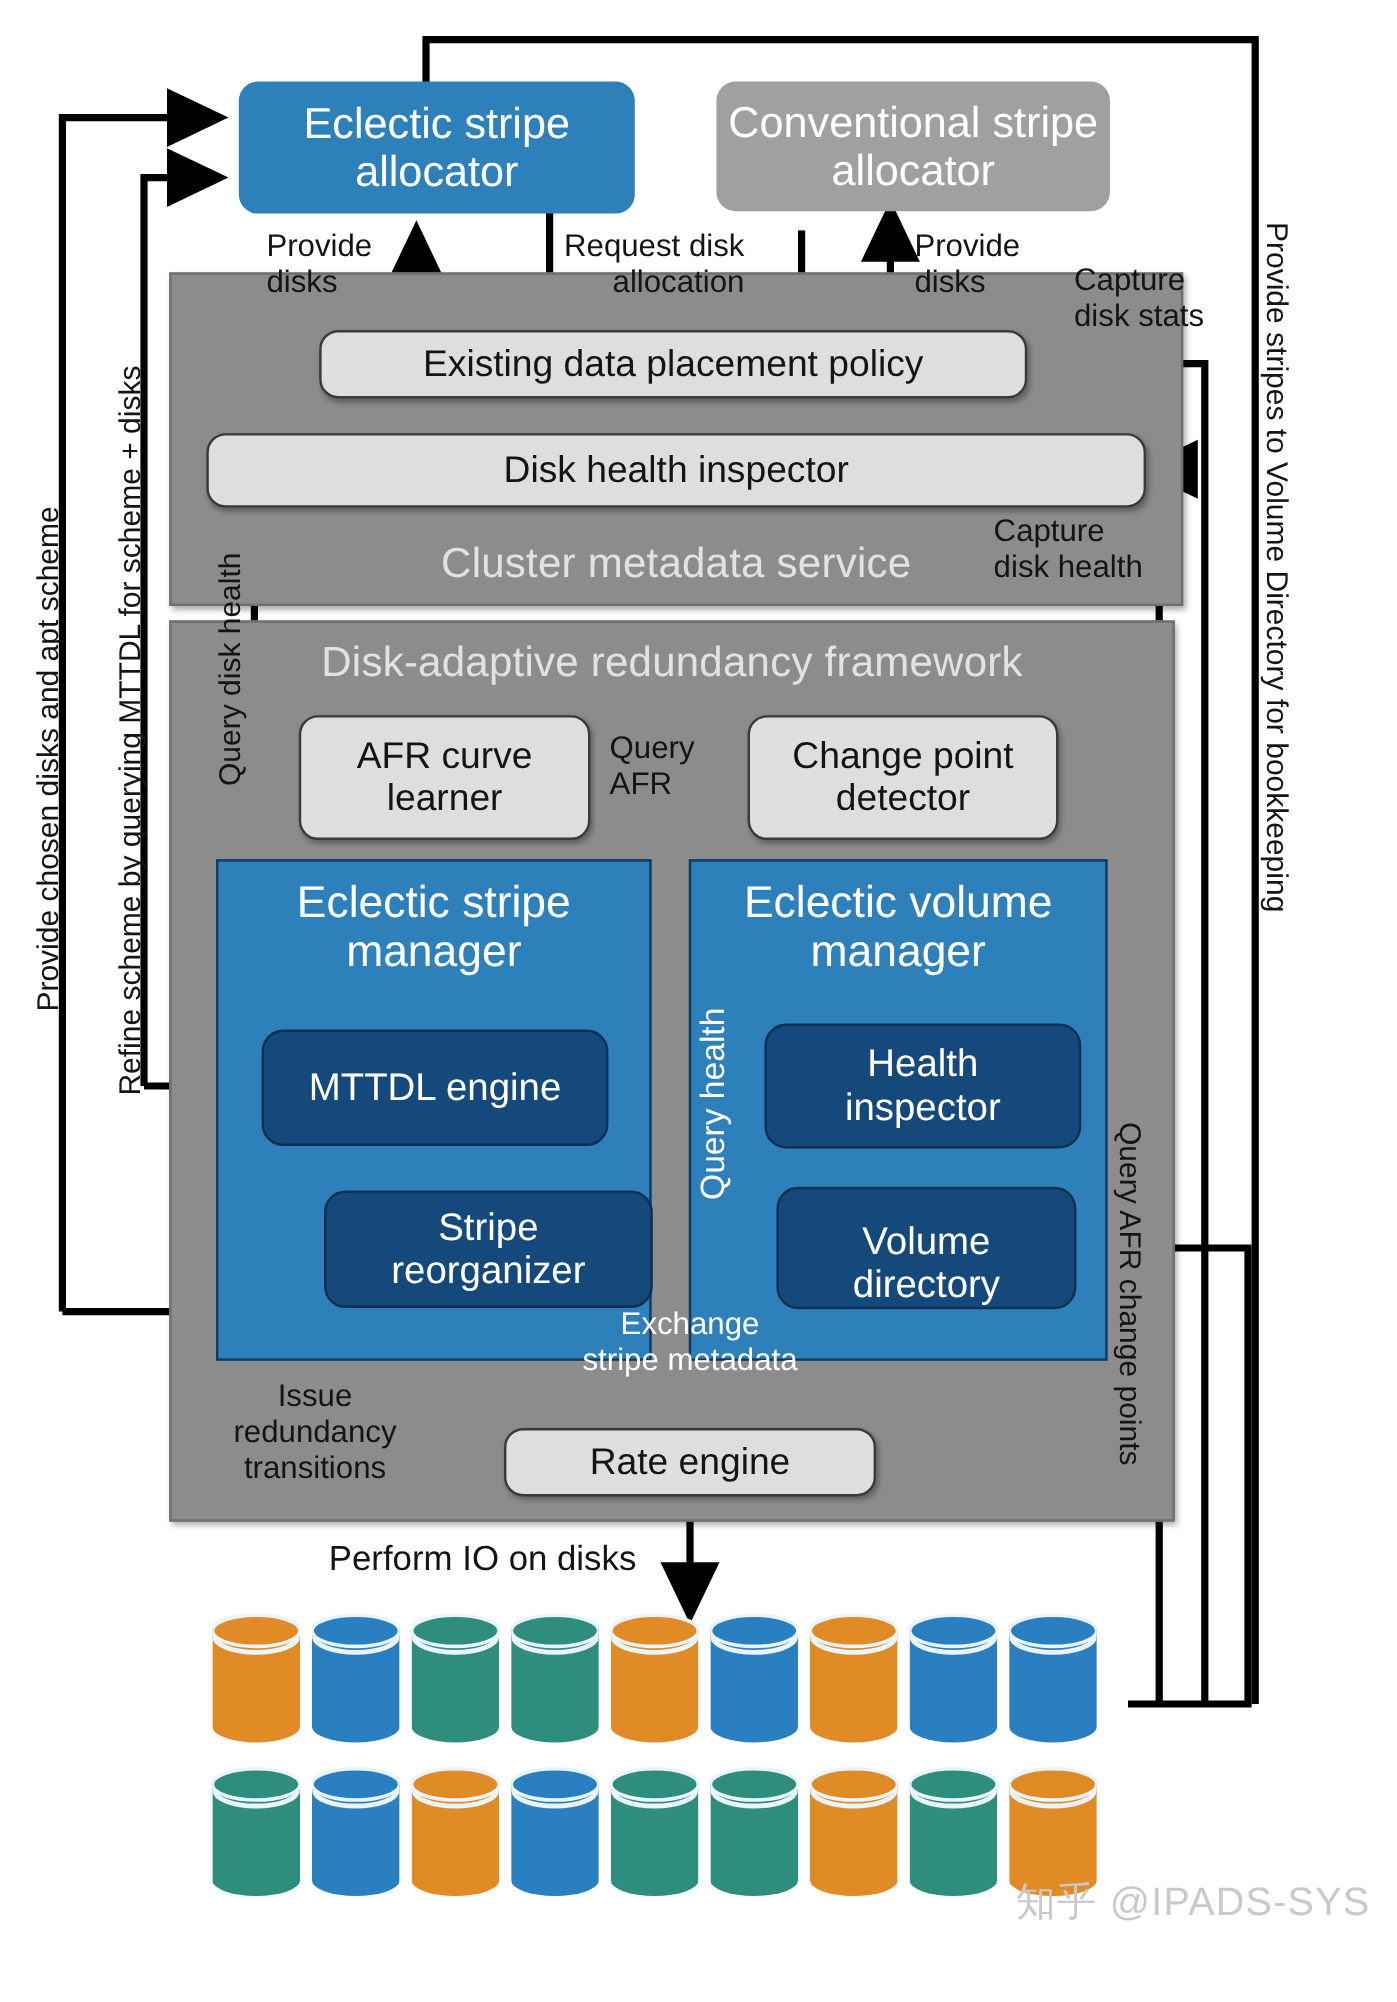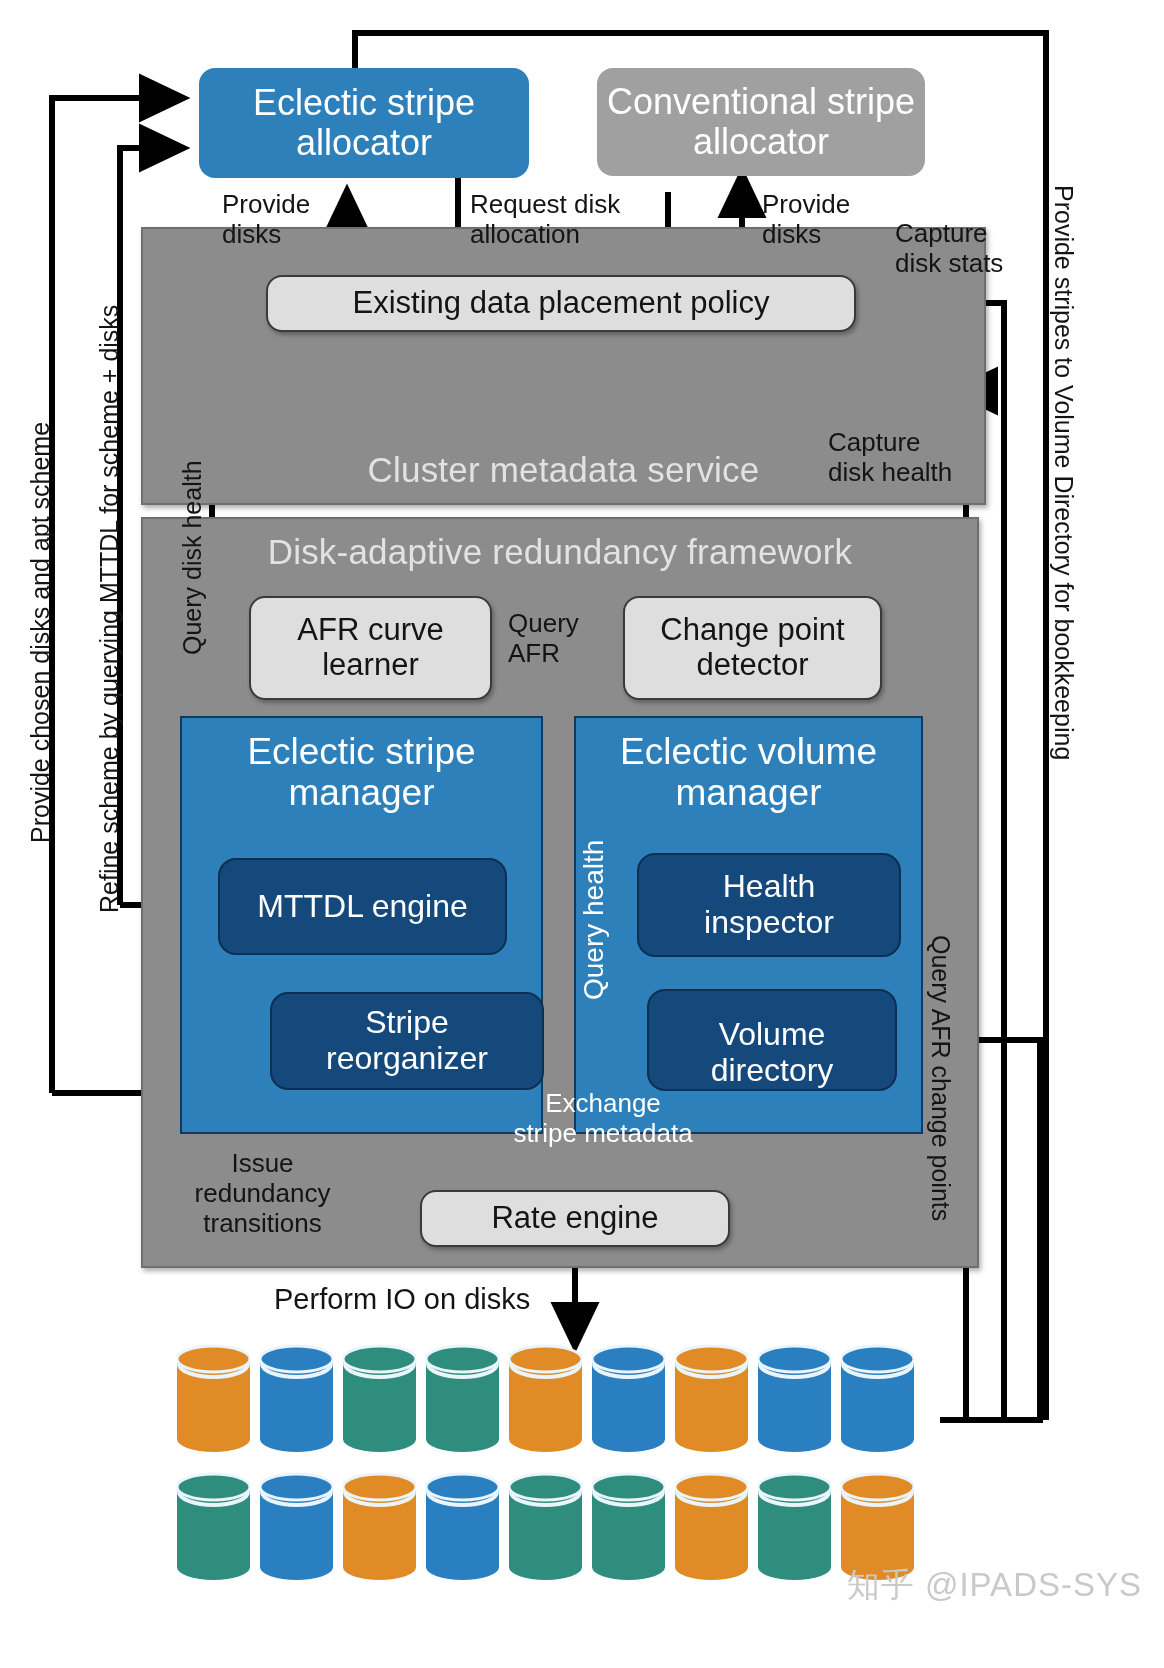--- a/index.html
+++ b/index.html
@@ -104,20 +104,23 @@
 allocator</span>
   </div>
 
   <div class="box panel-gray" style="left:141px;top:227px;width:845px;height:278px;"></div>
   <div class="panel-title" style="left:141px;top:450px;width:845px;text-align:center;">Cluster metadata service</div>
 
   <div class="box node node-light" style="left:266px;top:275px;width:590px;height:57px;font-size:31px;">
     <span>Existing data placement policy</span>
   </div>
 
+  <div class="box node node-light" style="left:172px;top:361px;width:783px;height:62px;font-size:31px;">
+    <span>Disk health inspector</span>
+  </div>
 
   <div class="box panel-gray" style="left:141px;top:517px;width:838px;height:751px;"></div>
   <div class="panel-title" style="left:141px;top:532px;width:838px;text-align:center;">Disk-adaptive redundancy framework</div>
 
   <div class="box node node-light" style="left:249px;top:596px;width:243px;height:104px;font-size:31px;text-align:center;">
     <span style="white-space:pre-line">AFR curve
 learner</span>
   </div>
 
   <div class="box node node-light" style="left:623px;top:596px;width:259px;height:104px;font-size:31px;">
@@ -152,36 +155,36 @@
 directory</span>
   </div>
 
   <div class="box node node-light" style="left:420px;top:1190px;width:310px;height:57px;font-size:31px;">
     <span>Rate engine</span>
   </div>
 
   <div class="lbl" style="left: 222px; top: 189px; text-align: left; white-space: pre-line;">Provide
 disks</div>
 
-  <div class="lbl" style="left: 470px; top: 189px; text-align: left; white-space: pre-line;">Request disk
+  <div class="lbl" style="left: 470px; top: 189px; text-align: right; white-space: pre-line;">Request disk
 allocation</div>
 
   <div class="lbl" style="left: 762px; top: 189px; text-align: left; white-space: pre-line;">Provide
 disks</div>
 
   <div class="lbl" style="left: 895px; top: 218px; text-align: left; white-space: pre-line;">Capture
 disk stats</div>
 
   <div class="lbl" style="left: 828px; top: 427px; text-align: left; white-space: pre-line;">Capture
 disk health</div>
 
   <div class="lbl" style="left: 508px; top: 608px; text-align: left; white-space: pre-line;">Query
 AFR</div>
 
-  <div class="lbl lbl-w" style="left: 503px; top: 1088px; text-align: center; width: 200px; white-space: pre-line;">Exchange
+  <div class="lbl lbl-w" style="left: 475px; top: 1088px; text-align: center; width: 200px; white-space: pre-line;">Exchange
 stripe metadata</div>
 
   <div class="lbl" style="left: 175px; top: 1148px; text-align: center; width: 175px; white-space: pre-line;">Issue
 redundancy
 transitions</div>
 
   <div class="lbl" style="left:274px;top:1283px;text-align:left;font-size:29px;">Perform IO on disks</div>
 
   <div class="vert vert-w" style="left:578px;top:1000px;transform:rotate(-90deg);font-size:28px;">Query health</div>
 

